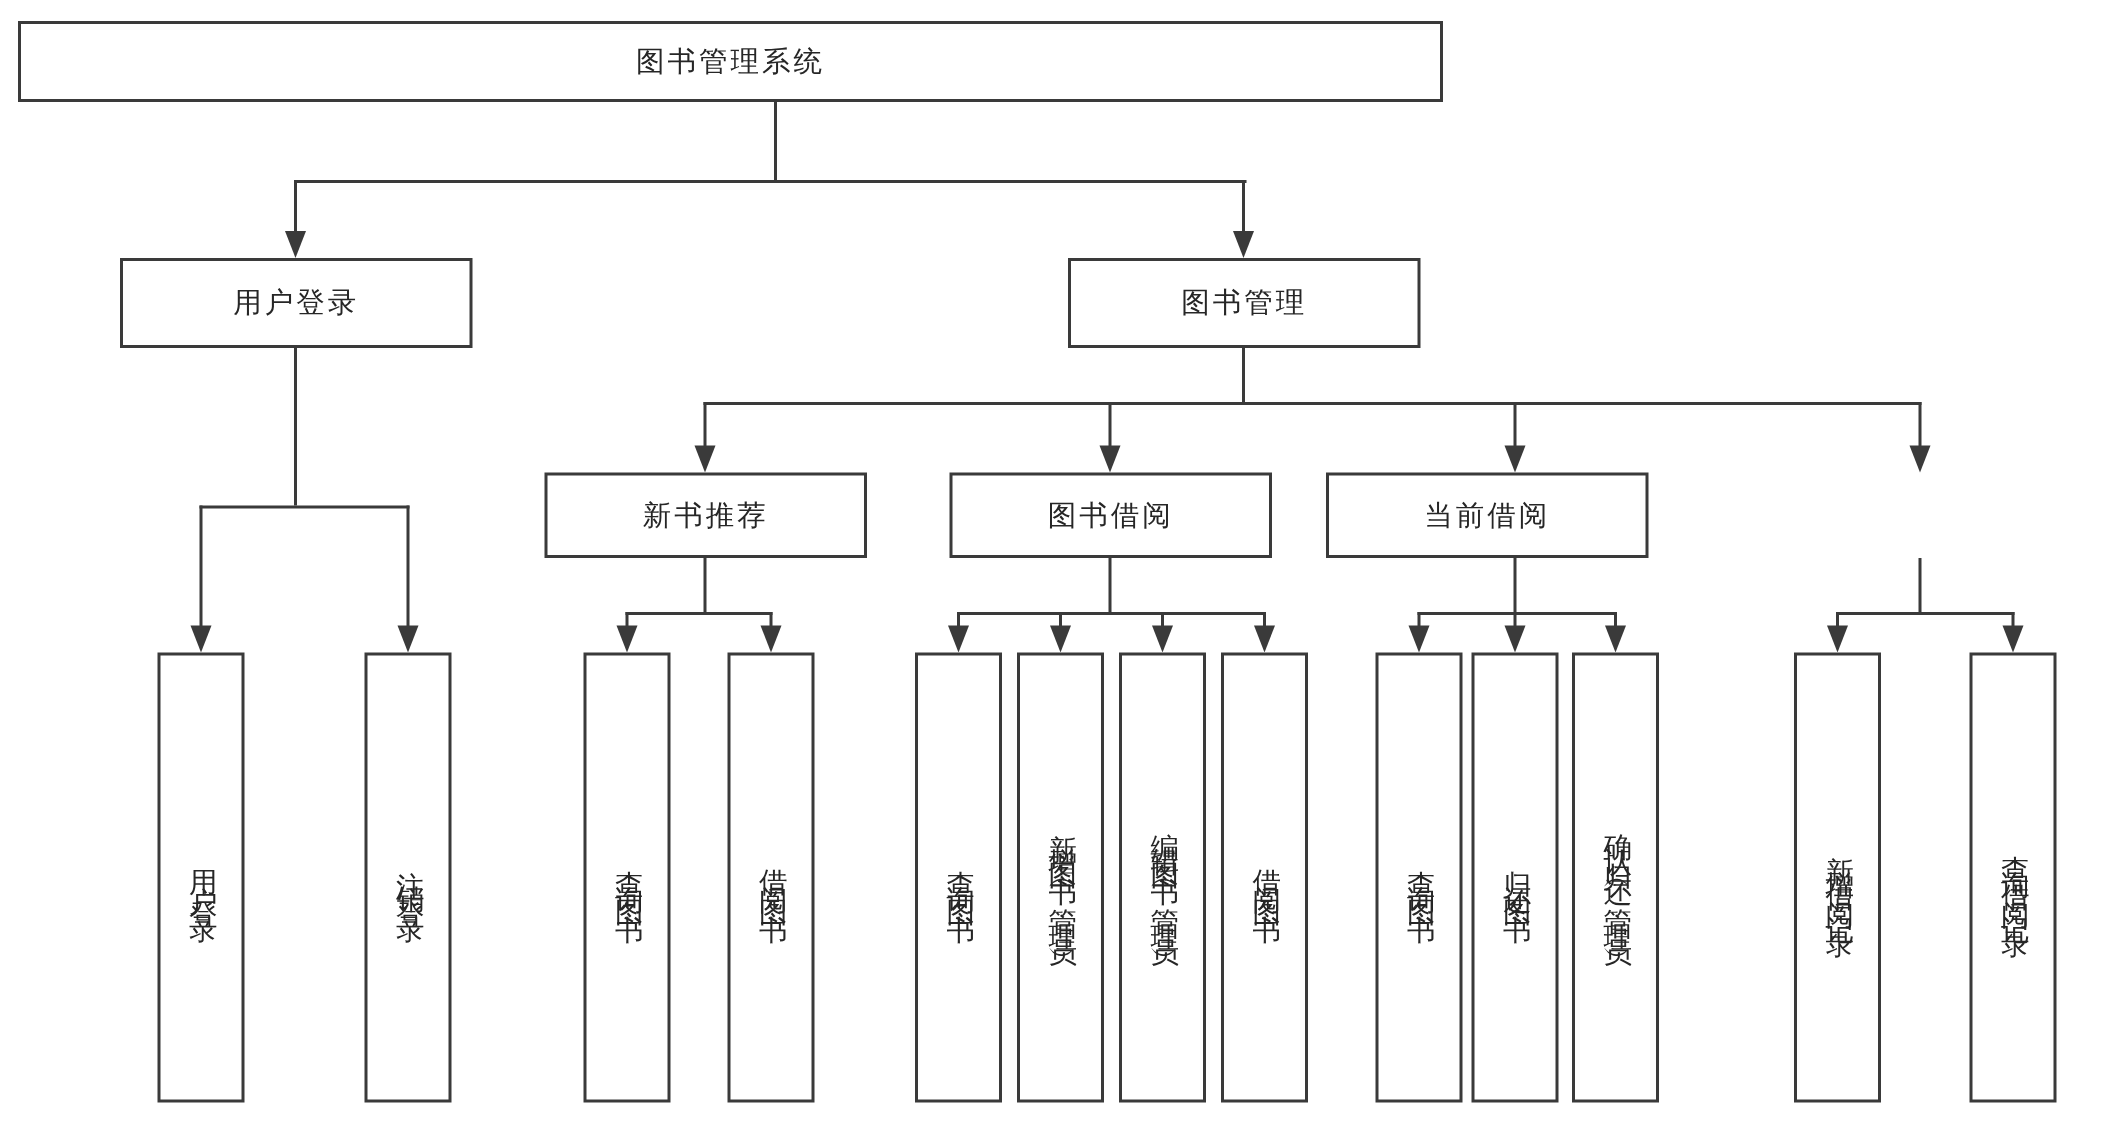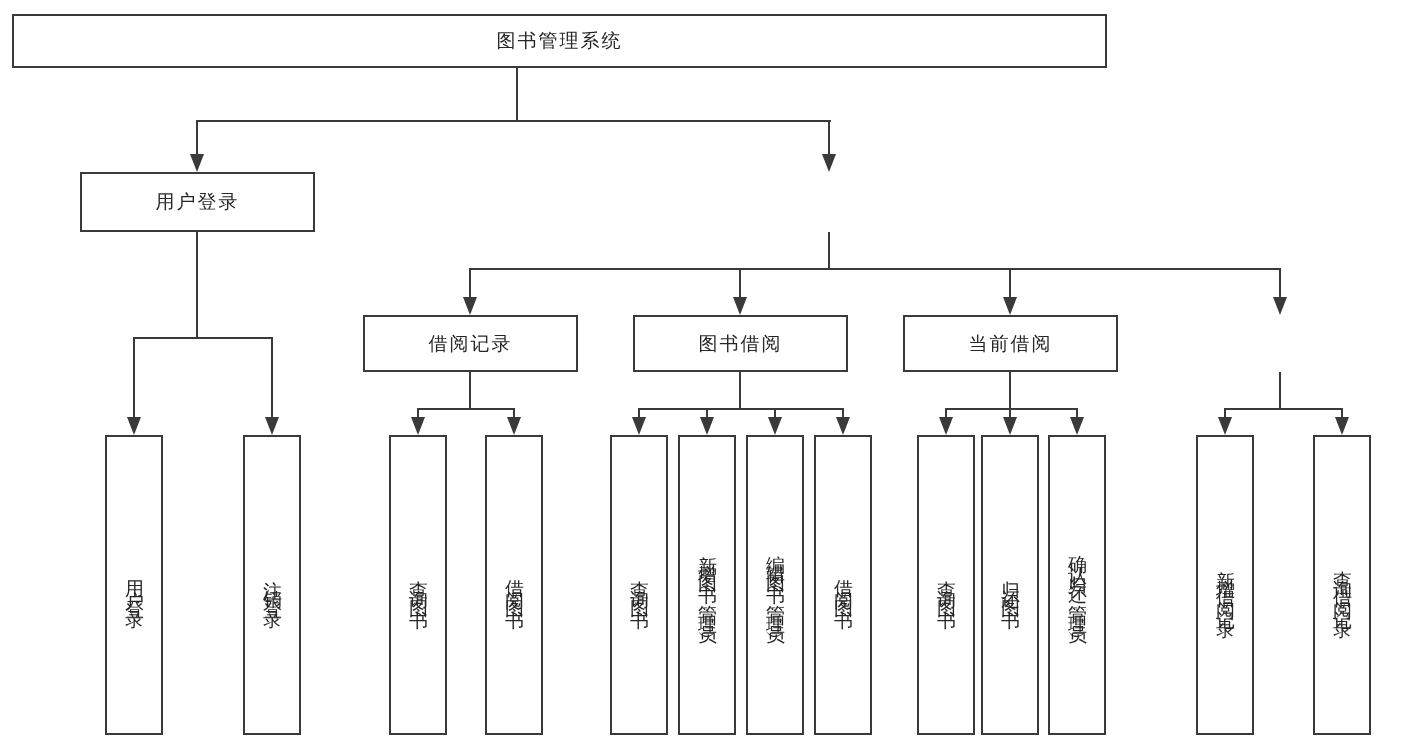--- a/index.html
+++ b/index.html
@@ -63,33 +63,36 @@
     letter-spacing: 1px;
     z-index: 5;
     white-space: nowrap;
   }
 </style>
 </head>
 <body>
 
 <div class="canvas">
 
-  <div class="box" style="left:12px;top:14px;width:1095px;height:54px;">
+  <div class="box" style="left:12px;top:14px;width:950px;height:54px;">
     <span class="hlabel">图书管理系统</span>
   </div>
 
   <div class="vl" style="left:516px;top:68px;height:52px;"></div>
   <div class="hl" style="left:196px;top:120px;width:635px;"></div>
   <div class="vl" style="left:196px;top:120px;height:38px;"></div>
   <div class="ar" style="left:190px;top:154px;"></div>
   <div class="vl" style="left:828px;top:120px;height:38px;"></div>
   <div class="ar" style="left:822px;top:154px;"></div>
 
   <div class="box" style="left:80px;top:172px;width:235px;height:60px;">
     <span class="hlabel">用户登录</span>
+  </div>
+  <div class="box" style="left:712px;top:172px;width:235px;height:60px;">
+    <span class="hlabel">图书管理</span>
   </div>
 
   <div class="vl" style="left:196px;top:232px;height:105px;"></div>
   <div class="hl" style="left:133px;top:337px;width:140px;"></div>
   <div class="vl" style="left:133px;top:337px;height:84px;"></div>
   <div class="ar" style="left:127px;top:417px;"></div>
   <div class="vl" style="left:271px;top:337px;height:84px;"></div>
   <div class="ar" style="left:265px;top:417px;"></div>
 
   <div class="vl" style="left:828px;top:232px;height:36px;"></div>
@@ -97,26 +100,26 @@
   <div class="vl" style="left:469px;top:268px;height:32px;"></div>
   <div class="ar" style="left:463px;top:297px;"></div>
   <div class="vl" style="left:739px;top:268px;height:32px;"></div>
   <div class="ar" style="left:733px;top:297px;"></div>
   <div class="vl" style="left:1009px;top:268px;height:32px;"></div>
   <div class="ar" style="left:1003px;top:297px;"></div>
   <div class="vl" style="left:1279px;top:268px;height:32px;"></div>
   <div class="ar" style="left:1273px;top:297px;"></div>
 
   <div class="box" style="left:363px;top:315px;width:215px;height:57px;">
-    <span class="hlabel">借阅记录</span>
+    <span class="hlabel">新书推荐</span>
   </div>
   <div class="box" style="left:633px;top:315px;width:215px;height:57px;">
     <span class="hlabel">图书借阅</span>
   </div>
-  <div class="box" style="left:903px;top:315px;width:215px;height:57px;">
+  <div class="box" style="left:884px;top:315px;width:215px;height:57px;">
     <span class="hlabel">当前借阅</span>
   </div>
 
   <div class="vl" style="left:469px;top:372px;height:36px;"></div>
   <div class="hl" style="left:417px;top:408px;width:98px;"></div>
   <div class="vl" style="left:417px;top:408px;height:13px;"></div>
   <div class="ar" style="left:411px;top:417px;"></div>
   <div class="vl" style="left:513px;top:408px;height:13px;"></div>
   <div class="ar" style="left:507px;top:417px;"></div>
 

